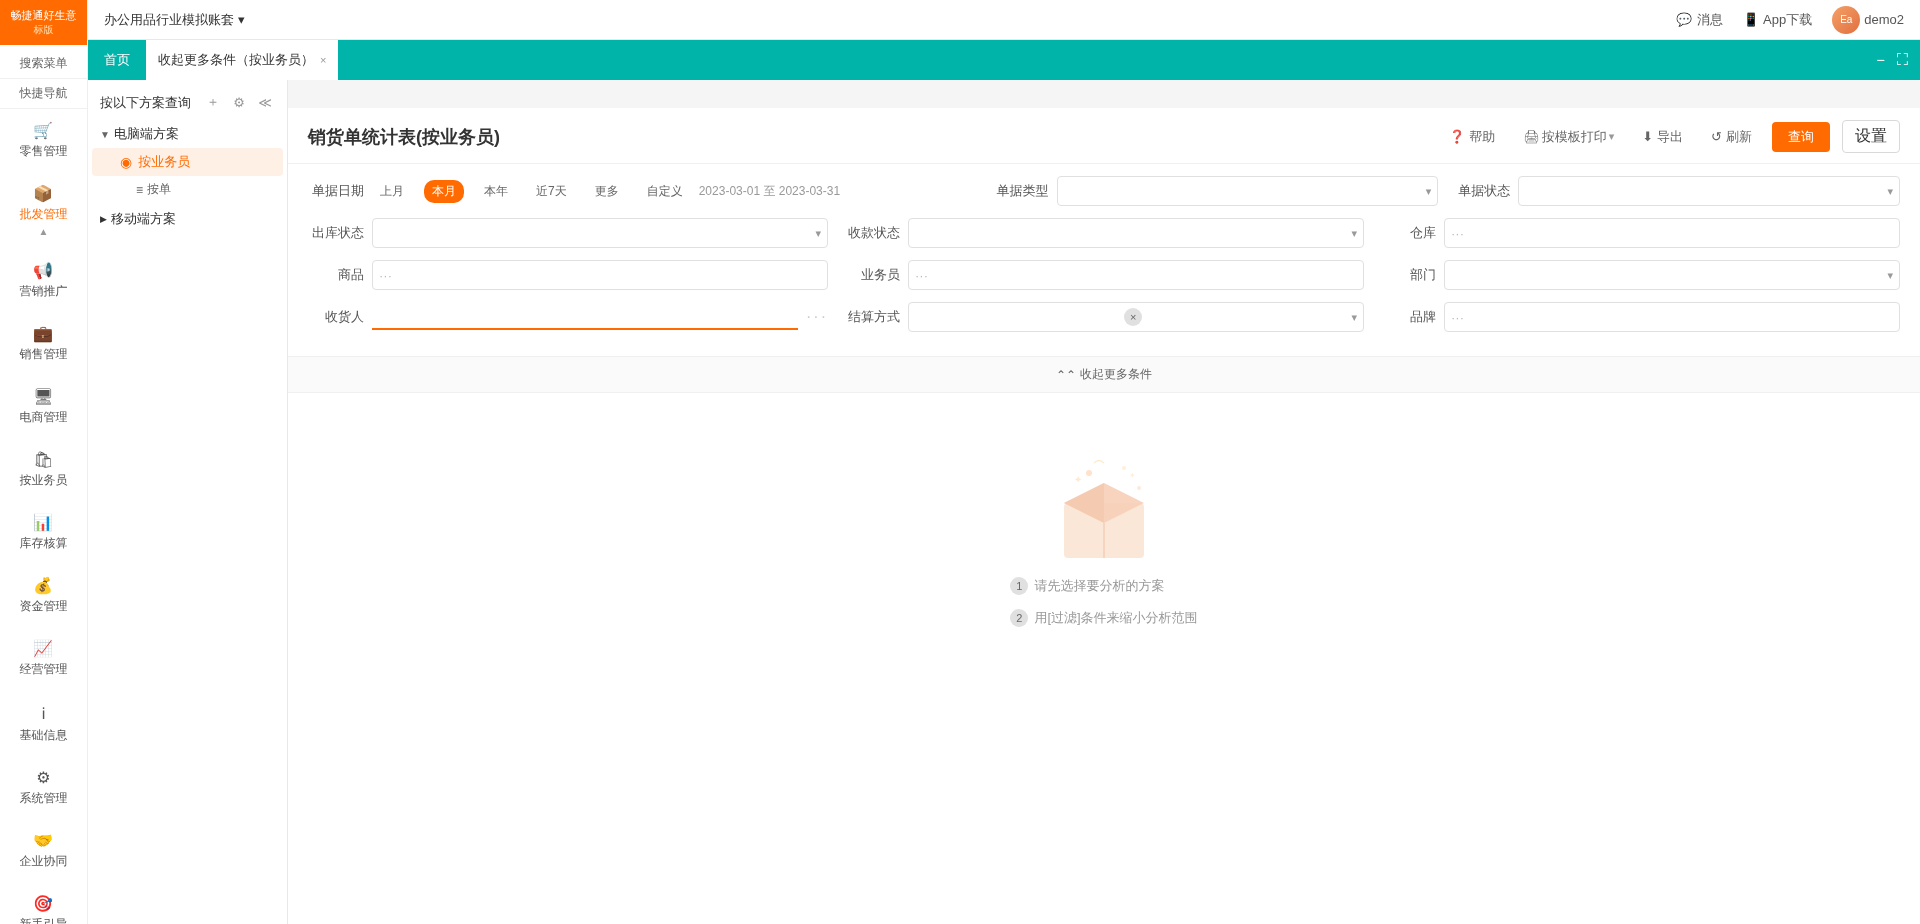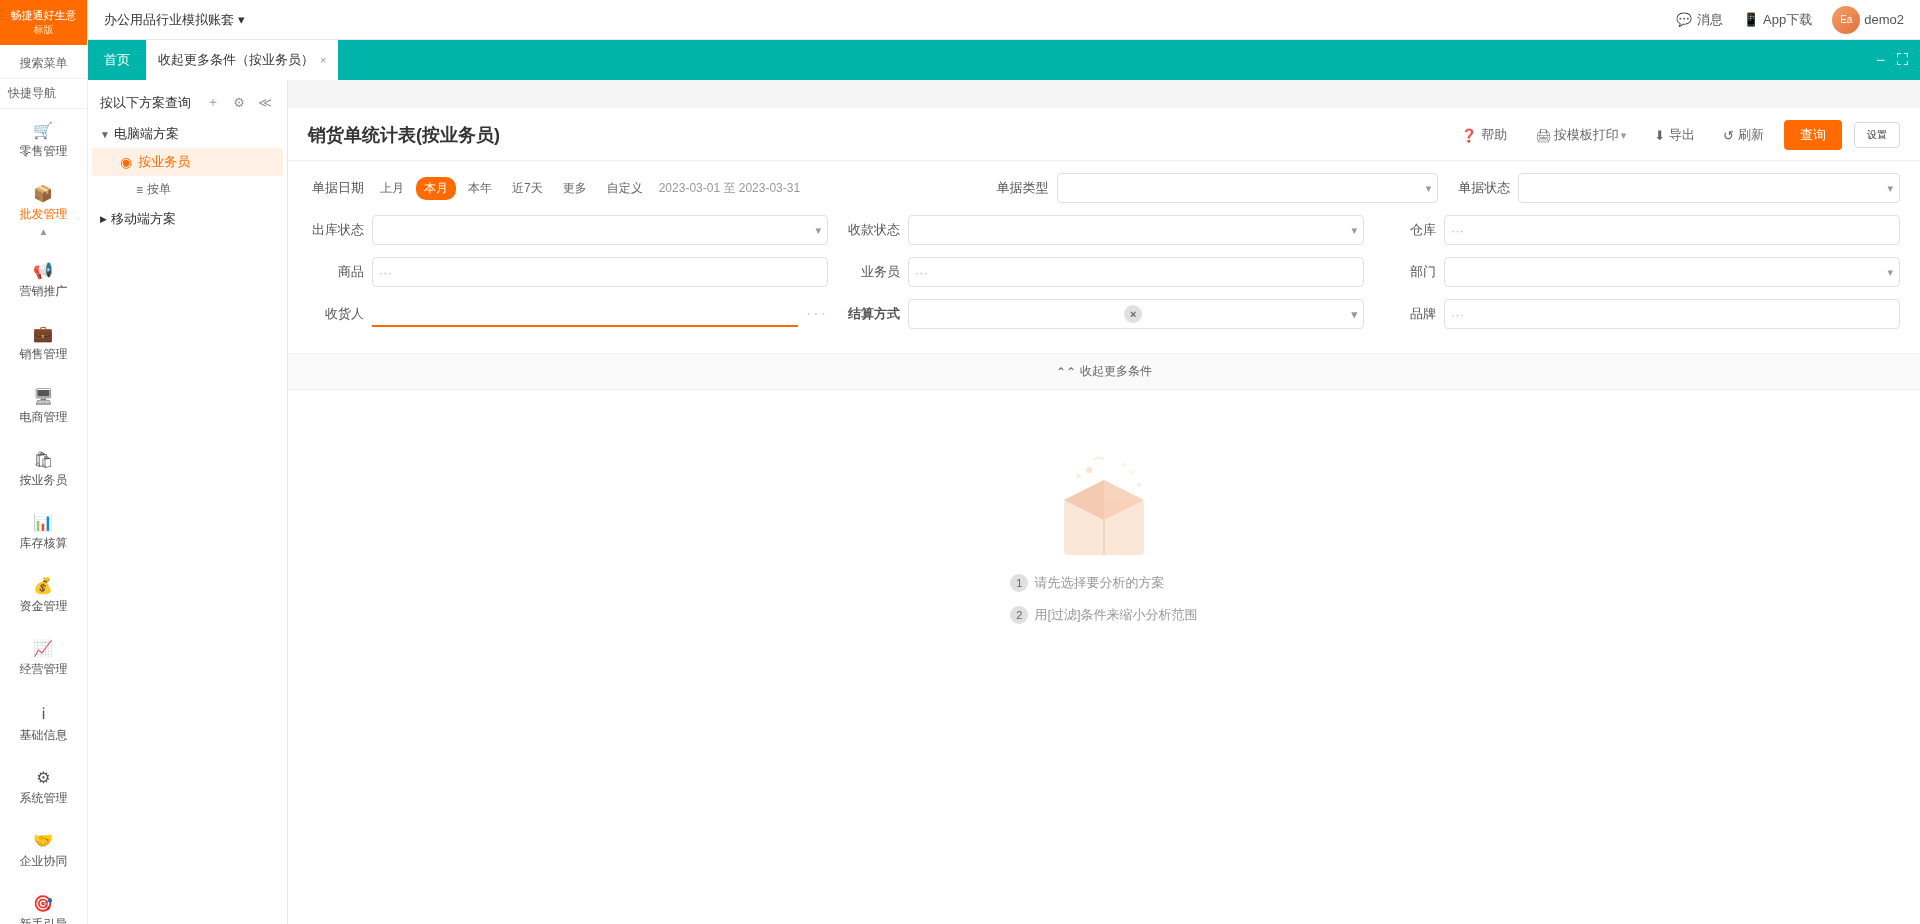--- a/index.html
+++ b/index.html
@@ -4,21 +4,21 @@
   <style>
     * { box-sizing: border-box; margin: 0; padding: 0; }
     body { font-family: "Microsoft YaHei", "PingFang SC", sans-serif; font-size: 13px; background: #f0f2f5; color: #333; display: flex; height: 924px; overflow: hidden; }
 
     
     .sidebar { width: 88px; background: #fff; display: flex; flex-direction: column; align-items: center; border-right: 1px solid #eee; flex-shrink: 0; }
     .sidebar-logo { width: 100%; background: #ff6b00; padding: 8px 6px; text-align: center; cursor: pointer; }
     .sidebar-logo-text { color: #fff; font-size: 11px; line-height: 1.4; }
     .sidebar-logo-sub { color: #ffe0b2; font-size: 10px; }
     .sidebar-search { width: 100%; padding: 10px 8px 6px; text-align: center; font-size: 12px; color: #666; cursor: pointer; border-bottom: 1px solid #f0f0f0; }
-    .sidebar-quick { width: 100%; padding: 6px 8px; font-size: 12px; color: #666; cursor: pointer; border-bottom: 1px solid #f0f0f0; }
+    .sidebar-quick { width: 100%; padding: 6px 8px; text-align: center; font-size: 12px; color: #666; cursor: pointer; border-bottom: 1px solid #f0f0f0; }
     .sidebar-nav-item { width: 100%; padding: 12px 4px; text-align: center; font-size: 12px; color: #555; cursor: pointer; display: flex; flex-direction: column; align-items: center; gap: 3px; }
     .sidebar-nav-item.active { color: #ff6b00; }
     .sidebar-nav-item .nav-icon { font-size: 16px; }
     .nav-arrow { font-size: 10px; color: #999; }
 
     
     .main { flex: 1; display: flex; flex-direction: column; overflow: hidden; }
 
     
     .topbar { height: 40px; background: #fff; border-bottom: 1px solid #e8e8e8; display: flex; align-items: center; padding: 0 16px; gap: 16px; }
@@ -57,31 +57,31 @@
     
     .right-content { flex: 1; padding: 0; overflow-y: auto; background: #fff; margin-top: 28px; }
 
     
     .page-header { display: flex; align-items: center; justify-content: space-between; padding: 12px 20px 10px; background: #fff; border-bottom: 1px solid #f0f0f0; }
     .page-title { font-size: 18px; font-weight: 600; color: #333; }
     .page-actions { display: flex; align-items: center; gap: 12px; }
     .page-action-btn { display: flex; align-items: center; gap: 4px; font-size: 13px; color: #666; cursor: pointer; padding: 4px 8px; border-radius: 4px; }
     .page-action-btn.with-arrow { gap: 2px; }
     .btn-primary { background: #ff6b00; color: #fff; border: none; padding: 6px 16px; border-radius: 4px; font-size: 13px; cursor: pointer; }
-    .btn-secondary { background: #fff; color: #333; border: 1px solid #d9d9d9; padding: 5px 12px; border-radius: 4px; font-size: 10px; cursor: pointer; }
+    .btn-secondary { background: #fff; color: #333; border: 1px solid #d9d9d9; padding: 5px 12px; border-radius: 4px; font-size: 16px; cursor: pointer; }
 
     
     .filter-area { padding: 12px 20px; background: #fff; }
     .filter-row { display: flex; align-items: center; gap: 16px; margin-bottom: 12px; }
     .filter-item { display: flex; align-items: center; gap: 8px; flex: 1; }
     .filter-input { flex: 1; border: none; border-bottom: 1px solid #e0e0e0; padding: 4px 6px; font-size: 13px; color: #333; outline: none; background: transparent; }
     .filter-select { flex: 1; border: 1px solid #e0e0e0; padding: 4px 6px; font-size: 13px; color: #333; outline: none; background: #fff; border-radius: 4px; display: flex; align-items: center; justify-content: space-between; cursor: pointer; min-height: 30px; }
     .filter-select-placeholder { color: #bbb; }
     .filter-select-arrow { color: #999; font-size: 11px; }
-    .date-range-section { display: flex; gap: 4px; }
+    .date-range-section { display: flex; gap: 12px; }
     .date-tab { padding: 3px 8px; font-size: 12px; color: #666; cursor: pointer; border-radius: 3px; }
     .date-tab.active { background: #ff6b00; color: #fff; border-radius: 10px; }
     .date-range-text { font-size: 12px; color: #999; margin-left: 4px; }
     .filter-dots { font-size: 16px; color: #ccc; cursor: pointer; letter-spacing: 2px; }
     .filter-x-btn { width: 18px; height: 18px; border-radius: 50%; background: #e0e0e0; display: flex; align-items: center; justify-content: center; font-size: 11px; color: #666; cursor: pointer; }
 
     
     .collapse-bar { display: flex; justify-content: center; padding: 6px; background: #fafafa; border-top: 1px solid #f0f0f0; border-bottom: 1px solid #f0f0f0; }
     .collapse-btn { display: flex; align-items: center; gap: 4px; font-size: 12px; color: #666; cursor: pointer; padding: 3px 10px; border-radius: 3px; }
 
@@ -335,21 +335,21 @@
             </div>
           </div>
         </div>
 
         <div class="filter-row">
           <div class="filter-item" style="flex:1;">
             <span class="filter-row-label">收货人</span>
             <input type="text" class="filter-input" style="border-bottom: 2px solid rgb(255, 107, 0);">
             <span class="filter-dots">···</span>
           </div>
-          <div class="filter-item" style="flex:1;font-weight:bold;">
+          <div class="filter-item" style="flex:1;">
             <span class="filter-row-label">结算方式</span>
             <div class="filter-select" style="align-items:center;gap:6px;">
               <span class="filter-select-placeholder"></span>
               <div class="filter-x-btn">×</div>
               <span class="filter-select-arrow">▾</span>
             </div>
           </div>
           <div class="filter-item" style="flex:1;">
             <span class="filter-row-label">品牌</span>
             <div class="filter-select">

